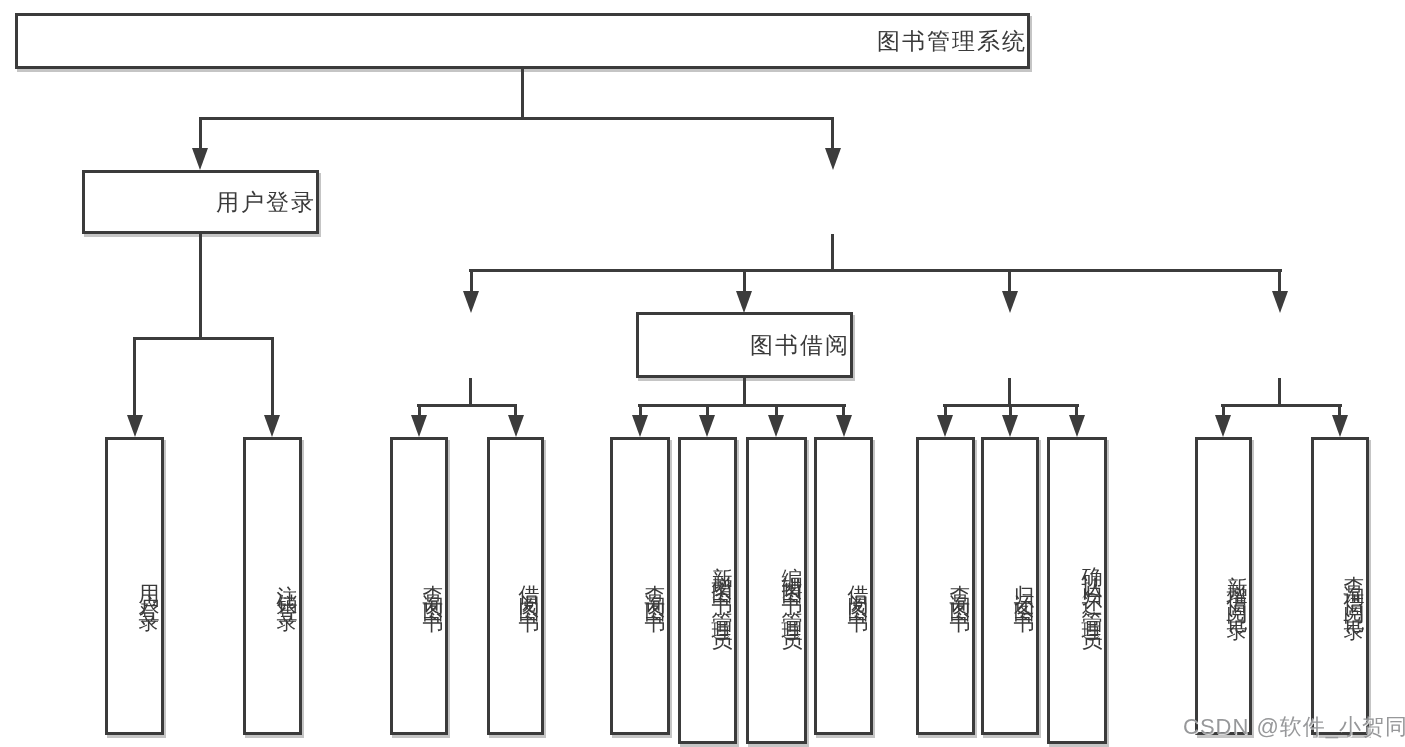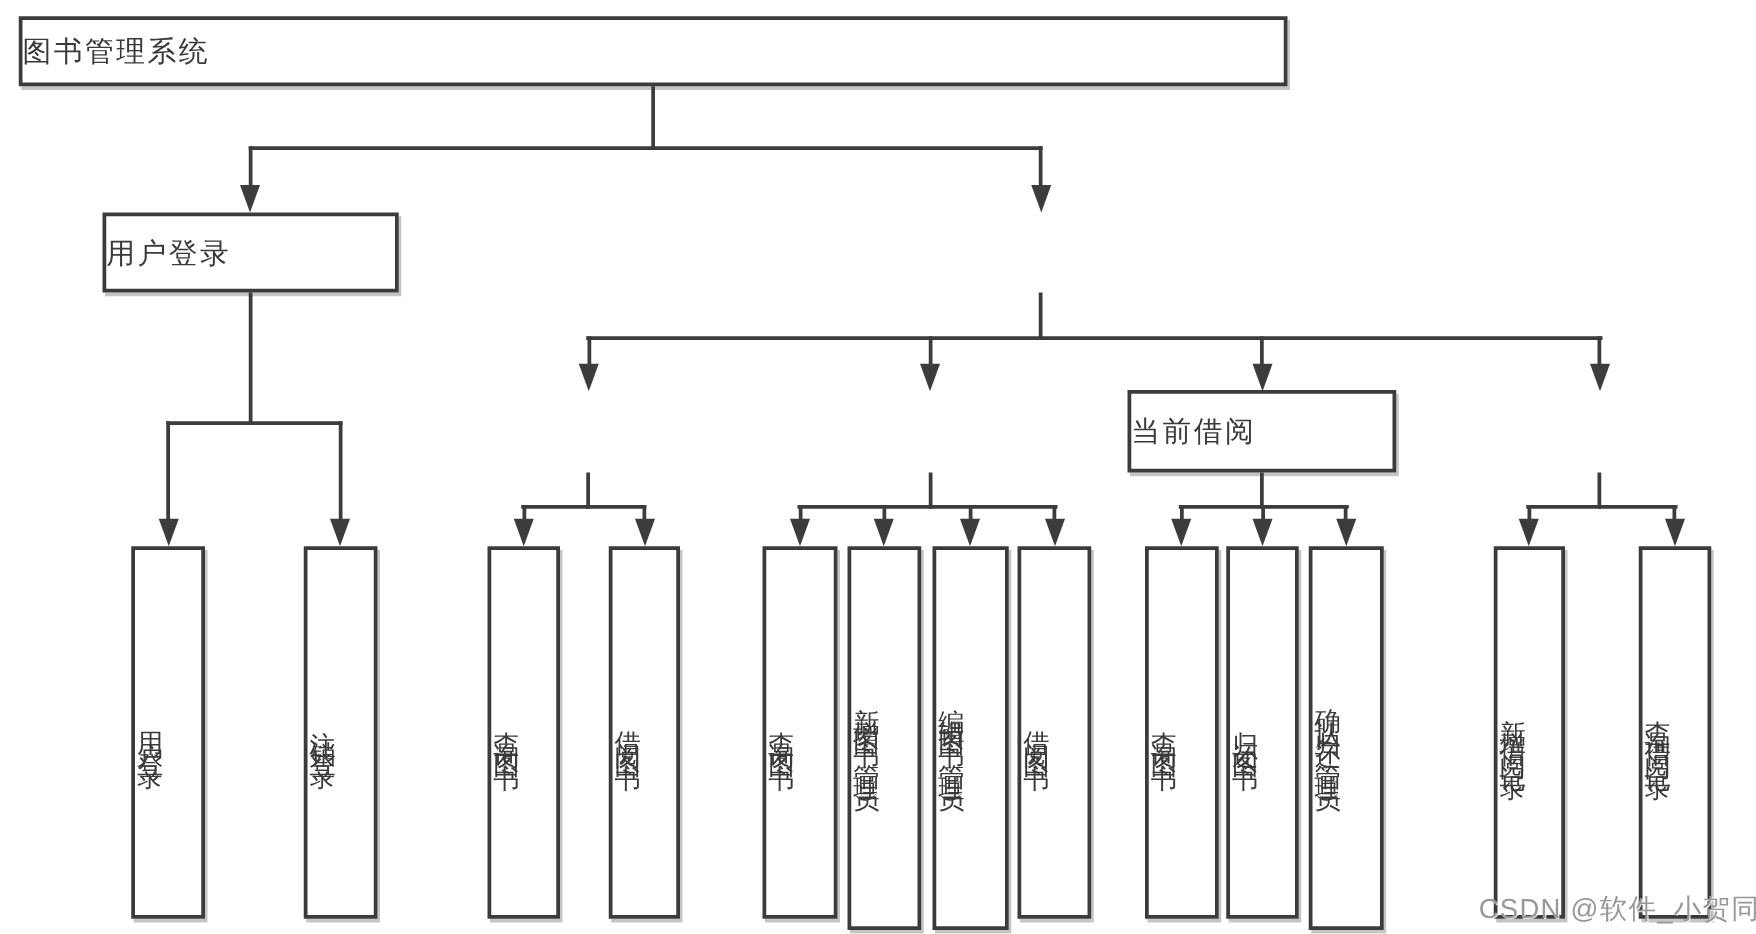--- a/index.html
+++ b/index.html
@@ -10,21 +10,21 @@
   html,body{background:var(--background);}
   body{font-family:"Liberation Sans","DejaVu Sans",sans-serif;color:var(--text);}
   .canvas{
     position:relative;width:1405px;height:747px;background:var(--background);
     overflow:hidden;
   }
   .box{
     position:absolute;background:var(--box-bg);
     border:3px solid var(--box-border);
     box-shadow:2px 3px 0 rgba(90,90,90,.35);
-    display:flex;align-items:center;justify-content:flex-start;
+    display:flex;align-items:center;justify-content:flex-end;
   }
   .node-label{
     font-size:23px;letter-spacing:2px;color:var(--text);white-space:nowrap;
   }
   .leaf .vtext{
     writing-mode:vertical-rl;text-orientation:mixed;
     font-size:21px;letter-spacing:9px;line-height:1.1;color:var(--text);
     white-space:nowrap;
   }
   .vline,.hline{position:absolute;background:var(--line);}
@@ -72,22 +72,22 @@
   <div class="hline" style="left:469px;top:269px;width:813px"></div>
   <div class="vline" style="left:470px;top:269px;height:24px"></div>
   <div class="vline" style="left:743px;top:269px;height:24px"></div>
   <div class="vline" style="left:1008px;top:269px;height:24px"></div>
   <div class="vline" style="left:1278px;top:269px;height:24px"></div>
   <div class="arrow" style="left:463px;top:291px"></div>
   <div class="arrow" style="left:736px;top:291px"></div>
   <div class="arrow" style="left:1002px;top:291px"></div>
   <div class="arrow" style="left:1272px;top:291px"></div>
 
-  <div class="box" style="left:902px;top:312px;width:215px;height:66px">
-    <span class="node-label">当前借阅</span>
+  <div class="box" style="left:636px;top:312px;width:217px;height:66px">
+    <span class="node-label">图书借阅</span>
   </div>
 
   <div class="vline" style="left:469px;top:378px;height:29px"></div>
   <div class="hline" style="left:417px;top:404px;width:100px"></div>
   <div class="vline" style="left:418px;top:404px;height:12px"></div>
   <div class="vline" style="left:514px;top:404px;height:12px"></div>
   <div class="arrow" style="left:411px;top:415px"></div>
   <div class="arrow" style="left:508px;top:415px"></div>
 
   <div class="vline" style="left:743px;top:378px;height:29px"></div>

